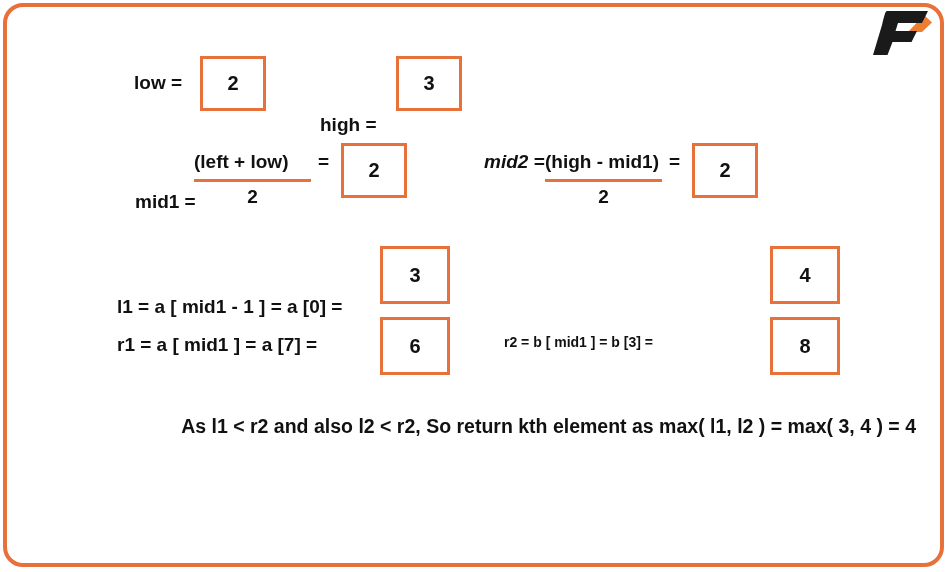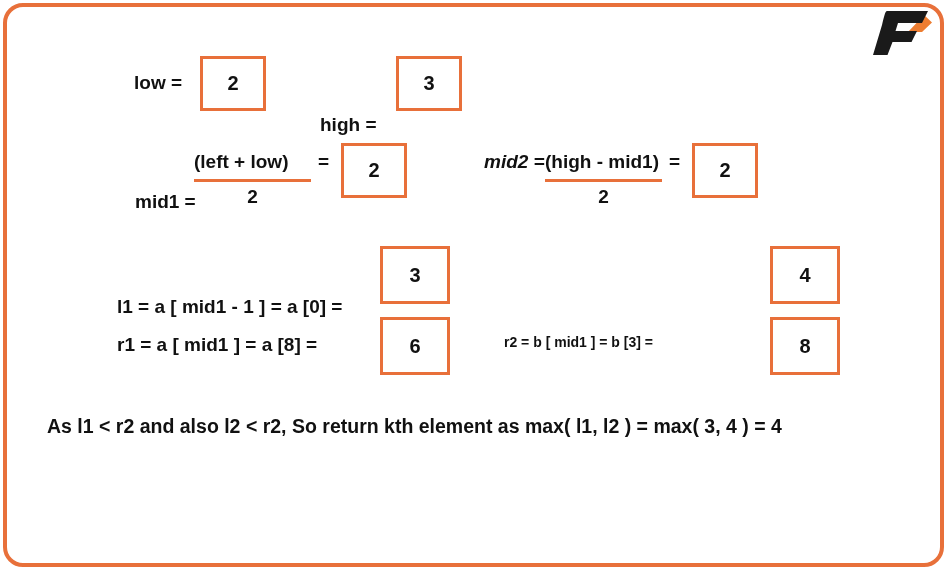--- a/index.html
+++ b/index.html
@@ -87,21 +87,21 @@
     text-align: center;
     line-height: 1;
   }
 
   
   #conclusion {
     position: absolute;
     left: 40px;
     top: 405px;
     width: 869px;
-    text-align: left;
+    text-align: right;
     font-weight: bold;
     font-size: 19.5px;
     color: #111111;
     line-height: 1.45;
   }
   #pass-label {
     position: absolute;
     left: 40px;
     top: 478px;
     width: 869px;
@@ -142,21 +142,21 @@
     <div class="frac-bar" style="left:538px; top:172px; width:117px;"></div>
     <div class="frac-den" style="left:538px; top:180px; width:117px; font-size:19px;">2</div>
     <div class="frac-num" style="left:662px; top:145px; font-size:19px;">=</div>
     <div class="vbox" style="left:685px; top:136px; width:66px; height:55px;">2</div>
 
     <div class="txt" style="left:110px; top:257px; font-size:19px;margin-top:33px;">l1 = a [ mid1 - 1 ] = a [0] =</div>
     <div class="vbox" style="left:373px; top:239px; width:70px; height:58px;">3</div>
 
     <div class="vbox" style="left:763px; top:239px; width:70px; height:58px;">4</div>
 
-    <div class="txt" style="left:110px; top:328px; font-size:19px;">r1 = a [ mid1 ] = a [8] =</div>
+    <div class="txt" style="left:110px; top:328px; font-size:19px;">r1 = a [ mid1 ] = a [7] =</div>
     <div class="vbox" style="left:373px; top:310px; width:70px; height:58px;">6</div>
 
     <div class="txt" style="left:497px; top:328px; font-size:14px;">r2 = b [ mid1 ] = b [3] =</div>
     <div class="vbox" style="left:763px; top:310px; width:70px; height:58px;">8</div>
 
     <div id="conclusion">As l1 &lt; r2 and also l2 &lt; r2, So return kth element as max( l1, l2 ) = max( 3, 4 ) = 4</div>
 
 
   </div>
 </div>

